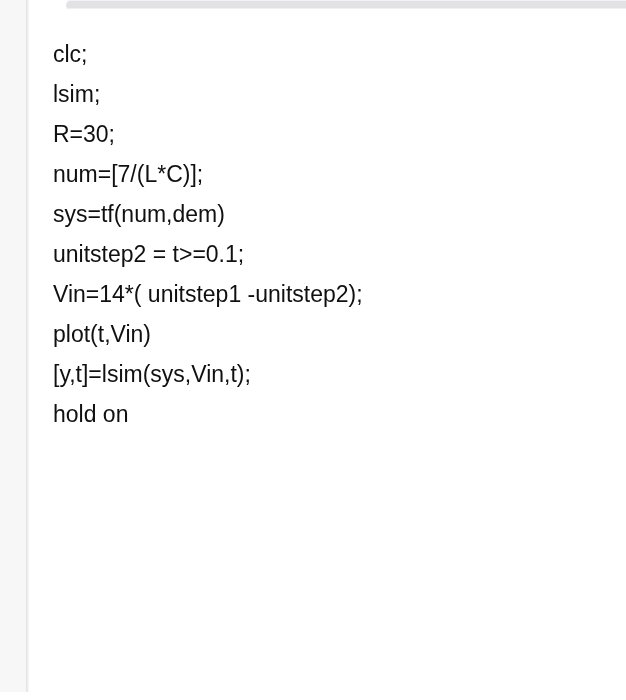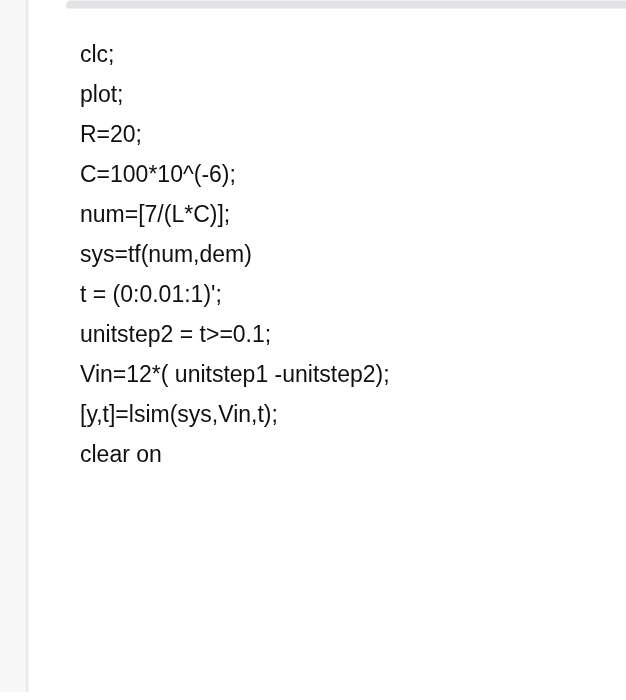--- a/index.html
+++ b/index.html
@@ -61,21 +61,21 @@
     left: 66px;
     top: 8px;
     width: 560px;
     height: 1px;
     background: #f0f0f1;
   }
 
   
   #code-block {
     position: absolute;
-    left: 80px;
+    left: 53px;
     top: 34px;
     width: 540px;
   }
   .code-line {
     height: 40px;
     line-height: 40px;
     font-family: "Liberation Sans", sans-serif;
     font-size: 23px;
     font-weight: 400;
     color: #101010;
@@ -89,25 +89,24 @@
 <div id="page">
 
   <div id="left-gutter"></div>
   <div id="gutter-divider"></div>
 
   <div id="panel-top-bar"></div>
   <div id="panel-top-bar-edge"></div>
 
   <div id="code-block">
     <div class="code-line">clc;</div>
-    <div class="code-line">plot;</div>
-    <div class="code-line">R=20;</div>
-    <div class="code-line">C=100*10^(-6);</div>
+    <div class="code-line">lsim;</div>
+    <div class="code-line">R=30;</div>
     <div class="code-line">num=[7/(L*C)];</div>
     <div class="code-line">sys=tf(num,dem)</div>
-    <div class="code-line">t = (0:0.01:1)';</div>
     <div class="code-line">unitstep2 = t&gt;=0.1;</div>
-    <div class="code-line">Vin=12*( unitstep1 -unitstep2);</div>
+    <div class="code-line">Vin=14*( unitstep1 -unitstep2);</div>
+    <div class="code-line">plot(t,Vin)</div>
     <div class="code-line">[y,t]=lsim(sys,Vin,t);</div>
-    <div class="code-line">clear on</div>
+    <div class="code-line">hold on</div>
   </div>
 
 </div>
 
 </body></html>

